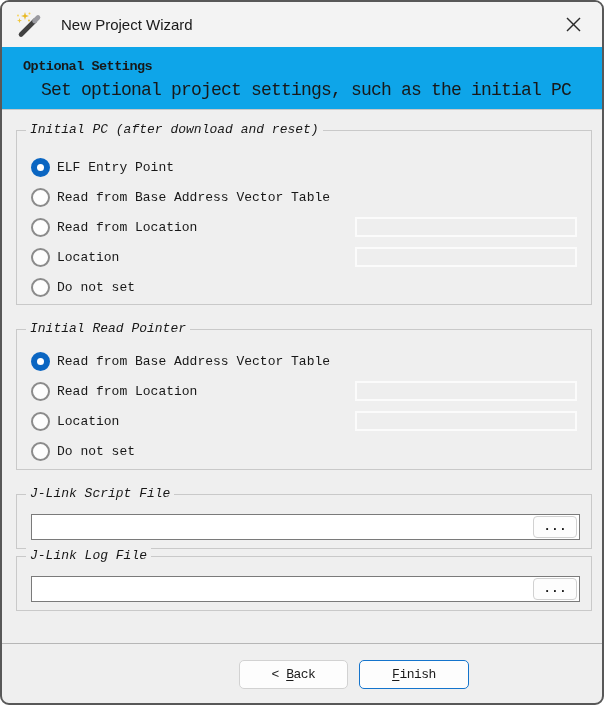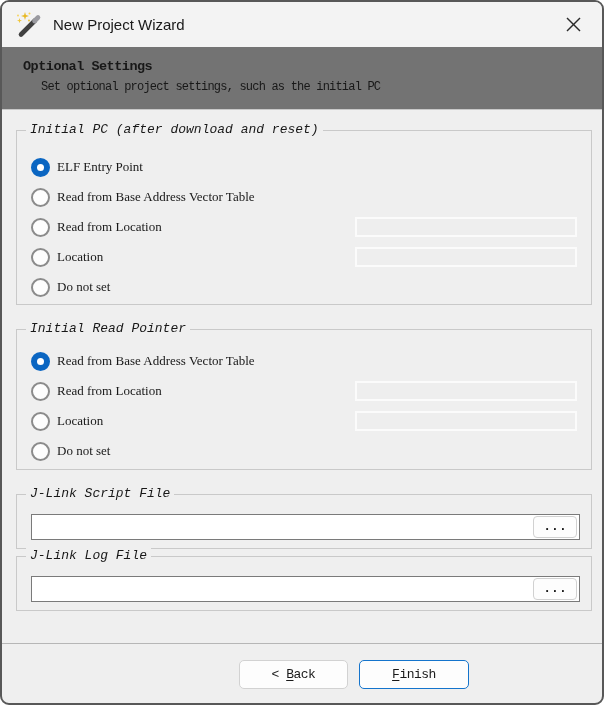--- a/index.html
+++ b/index.html
@@ -8,35 +8,35 @@
   .dialog{
     position:relative;width:604px;height:705px;
     border:2px solid #585858;border-radius:9px;overflow:hidden;
     background:#efefef;
     font-family:"Liberation Mono","DejaVu Sans Mono",monospace;
     font-size:13px;color:#181818;
   }
   
   .titlebar{position:absolute;top:0;left:0;right:0;height:45px;background:#f3f3f3;display:flex;align-items:center;}
   .app-icon{width:28px;height:28px;margin-left:13px;flex:0 0 auto;}
-  .title-text{margin-left:10px;font-family:"Liberation Sans","DejaVu Sans",sans-serif;font-size:15px;color:#191919;letter-spacing:0;}
+  .title-text{margin-left:18px;font-family:"Liberation Sans","DejaVu Sans",sans-serif;font-size:15px;color:#191919;letter-spacing:0;}
   .close-btn{position:absolute;right:8px;top:2px;width:42px;height:40px;display:flex;align-items:center;justify-content:center;cursor:default;}
   
-  .header{position:absolute;top:45px;left:0;right:0;height:63px;background:#737373;border-bottom:1px solid #c8c8c8;}
+  .header{position:absolute;top:45px;left:0;right:0;height:63px;background:#0ea5e9;border-bottom:1px solid #c8c8c8;}
   .header-title{position:absolute;left:21px;top:12px;font-weight:bold;font-size:13.5px;}
-  .header-sub{position:absolute;left:39px;top:33px;font-size:12px;letter-spacing:-0.8px;}
+  .header-sub{position:absolute;left:39px;top:33px;font-size:18px;letter-spacing:-0.8px;}
   
   .group{position:absolute;left:14px;width:576px;border:1px solid #c9c9c9;background:#efefef;}
   .group-label{position:absolute;top:-9px;left:9px;background:#efefef;padding:0 4px;font-size:13px;font-style:italic;}
   .g-pc{top:128px;height:175px;}
   .g-sp{top:327px;height:141px;}
   .g-script{top:492px;height:55px;}
   .g-log{top:554px;height:55px;}
   
-  .row{position:absolute;left:14px;height:30px;display:flex;align-items:center;gap:7px;font-family:Liberation Serif, serif;}
+  .row{position:absolute;left:14px;height:30px;display:flex;align-items:center;gap:7px;}
   .radio{width:19px;height:19px;border-radius:50%;background:#fdfdfd;border:2px solid #8b8b8b;flex:0 0 auto;position:relative;}
   .radio.sel{background:#0b66c2;border:2px solid #0b66c2;}
   .radio.sel .dot{position:absolute;left:50%;top:50%;width:7px;height:7px;margin:-3.5px 0 0 -3.5px;border-radius:50%;background:#ffffff;}
   .opt-label{font-size:13px;}
   .mini-field{position:absolute;left:338px;width:222px;height:20px;background:#eeeeee;border:2px solid #fbfbfb;font:inherit;color:#181818;padding:0 4px;}
   
   .file-input{position:absolute;left:14px;top:19px;width:549px;height:26px;background:#ffffff;border:1px solid #7a7a7a;font:inherit;padding:0 6px;color:#181818;}
   .browse-btn{position:absolute;left:516px;top:21px;width:44px;height:22px;background:#fdfdfd;border:1px solid #d1d1d1;border-radius:4px;
     font-family:"Liberation Mono",monospace;font-size:13px;font-weight:bold;line-height:14px;color:#181818;text-align:center;padding:0;}
   

